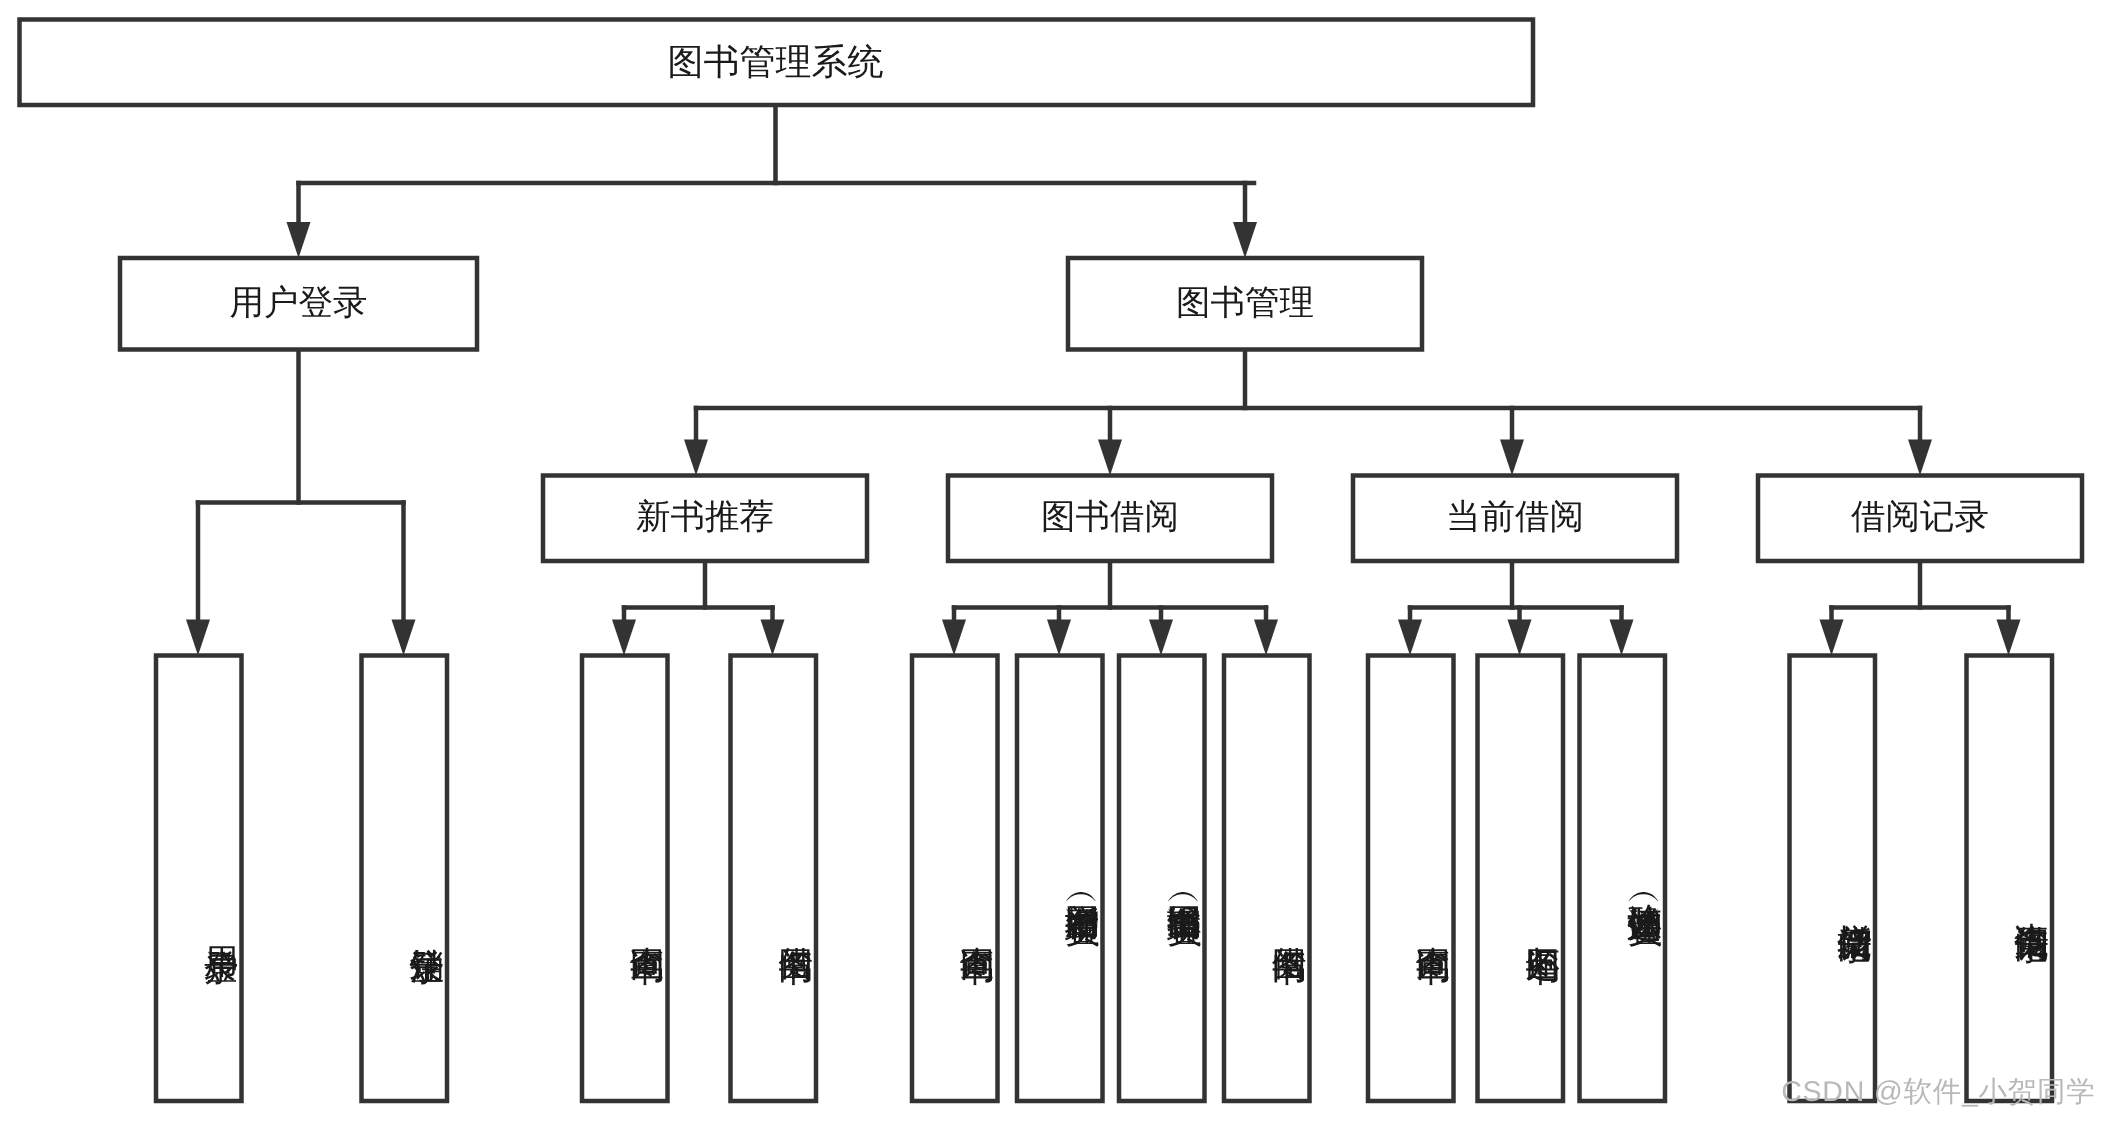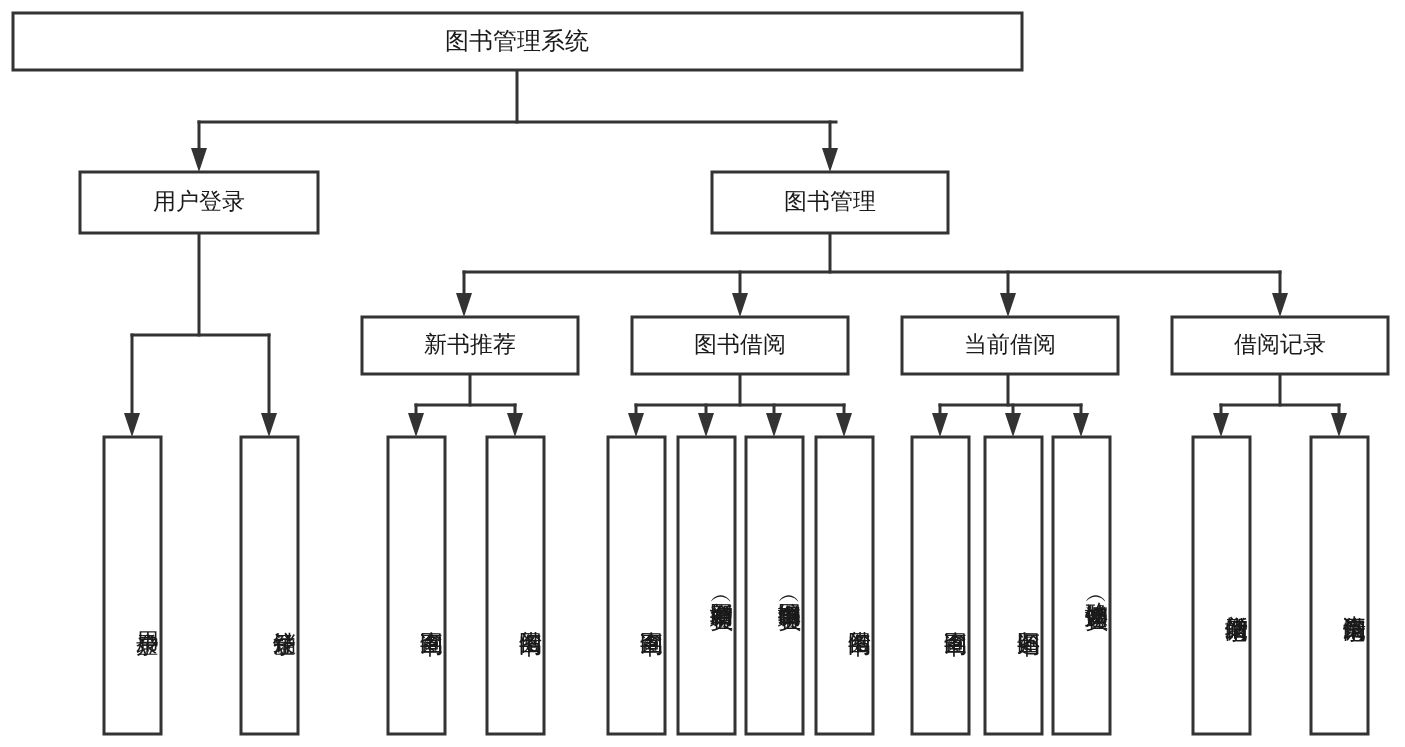--- a/index.html
+++ b/index.html
@@ -220,14 +220,15 @@
   <div class="leaf-label" style="left:608px; top:495px; width:57px; height:239px;">查询图书</div>
   <div class="leaf-label" style="left:678px; top:443px; width:57px; height:291px;">新增图书（管理员）</div>
   <div class="leaf-label" style="left:746px; top:443px; width:57px; height:291px;">编辑图书（管理员）</div>
   <div class="leaf-label" style="left:816px; top:495px; width:57px; height:239px;">借阅图书</div>
   <div class="leaf-label" style="left:912px; top:495px; width:57px; height:239px;">查询图书</div>
   <div class="leaf-label" style="left:985px; top:495px; width:57px; height:239px;">归还图书</div>
   <div class="leaf-label" style="left:1053px; top:443px; width:57px; height:291px;">确认归还（管理员）</div>
   <div class="leaf-label" style="left:1193px; top:465px; width:57px; height:269px;">新增借阅记录</div>
   <div class="leaf-label" style="left:1311px; top:465px; width:57px; height:269px;">查询借阅记录</div>
 
+  <div class="watermark">CSDN @软件_小贺同学</div>
 
 </div>
 
 </body></html>

